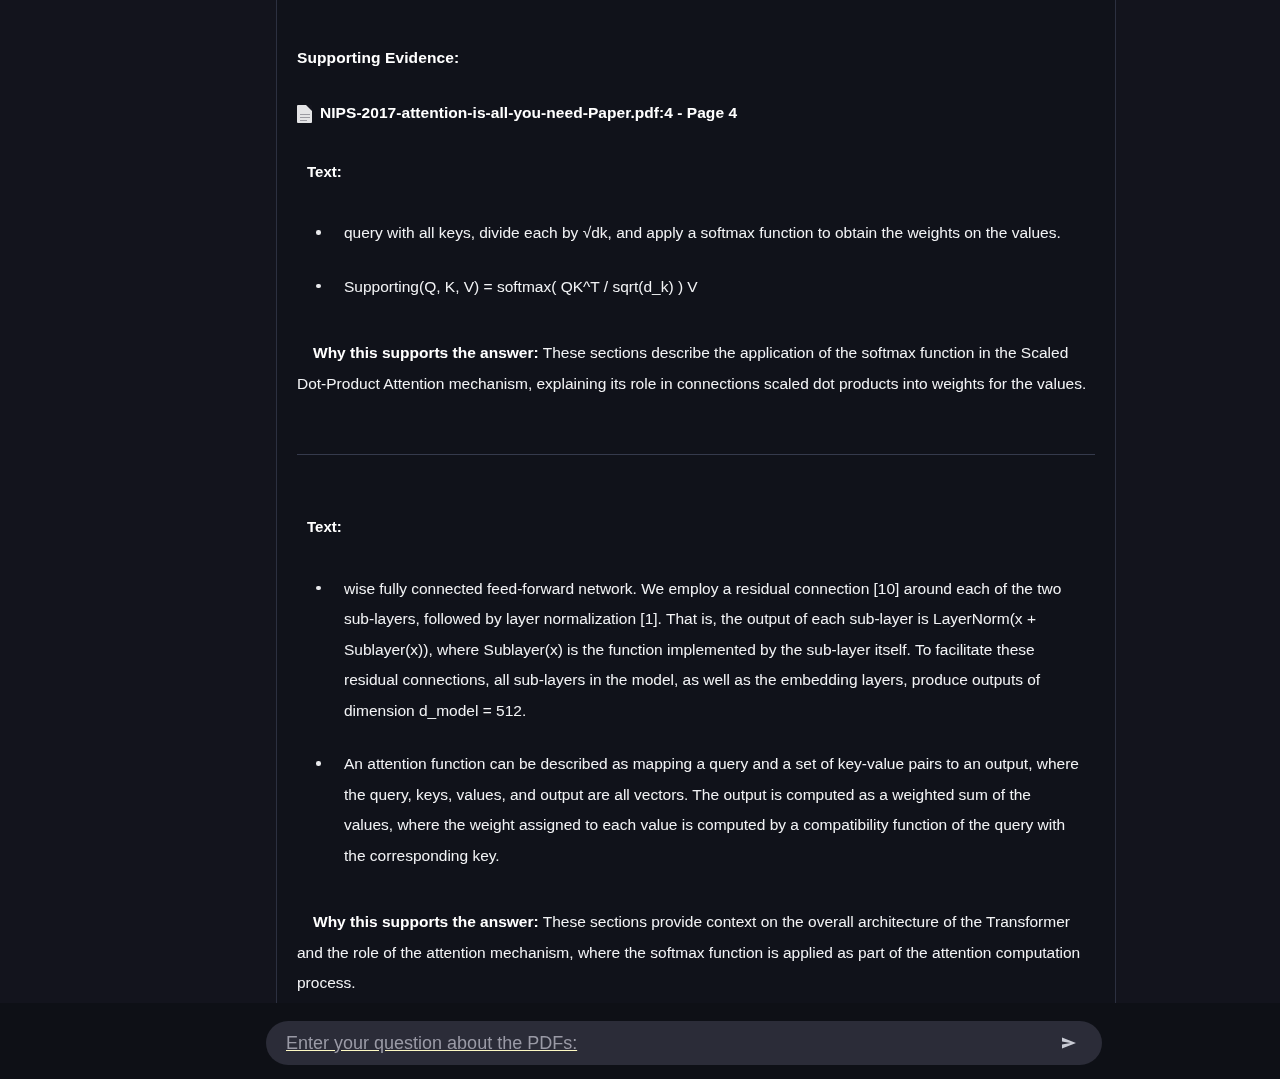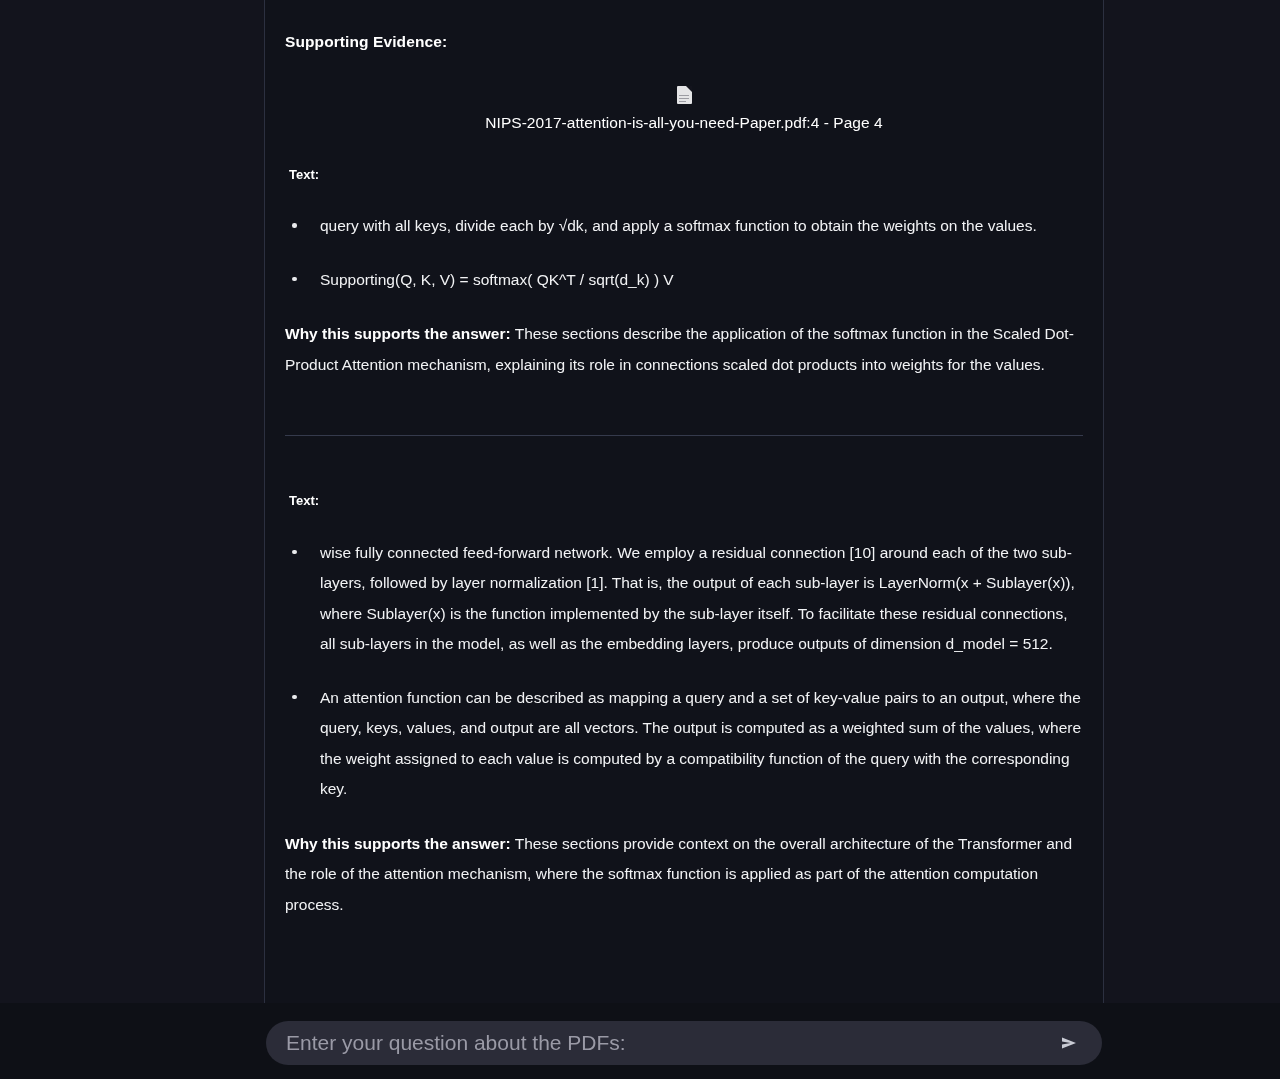--- a/index.html
+++ b/index.html
@@ -20,53 +20,52 @@
   #chat-scroll {
     position: absolute;
     left: 0; top: 0;
     width: 1280px;
     height: 1003px;
     background: #13141d;
     overflow: hidden;
   }
   #chat-col {
     position: absolute;
-    left: 264px; top: 0;
+    left: 276px; top: 0;
     width: 840px;
     min-height: 1003px;
     border-left: 1px solid #2c3040;
     border-right: 1px solid #2c3040;
     background: #10121a;
-    padding: 0 20px;
+    padding: 16px 20px;
   }
 
   .msg { padding-top: 0; }
 
   .lead {
     color: #ffffff;
     font-size: 15.5px;
     font-weight: bold;
     line-height: 1.5;
     margin: 0;
     padding-top: 30px;
     letter-spacing: 0.1px;
   }
 
   .doc-head {
     color: #ffffff;
     font-size: 15.5px;
-    font-weight: normal;
+    font-weight: bold;
     line-height: 1.5;
     margin: 0;
     padding-top: 32px;
     display: flex;
     align-items: center;
     gap: 8px;
     letter-spacing: 0.05px;
-    flex-direction: column;
   }
   .doc-icon {
     display: inline-block;
     position: relative;
     width: 15px; height: 18px;
     flex: 0 0 auto;
     top: 1px;
   }
   .doc-icon .page {
     position: absolute;
@@ -88,29 +87,29 @@
     height: 1px;
     background: #9b9ba2;
     width: 10px;
   }
   .doc-icon .l1 { top: 9px; }
   .doc-icon .l2 { top: 12px; }
   .doc-icon .l3 { top: 15px; width: 7px; }
 
   .subhead {
     color: #ffffff;
-    font-size: 13px;
+    font-size: 15px;
     font-weight: bold;
     line-height: 1.5;
-    margin: 4px;
+    margin: 10px;
     padding-top: 26px;
   }
 
   ul.bullets {
-    margin: 0;
+    margin: 12px;
     padding: 0;
     list-style: none;
   }
   ul.bullets li {
     position: relative;
     color: #f2f3f5;
     font-size: 15.5px;
     font-weight: 400;
     line-height: 30.5px;
     padding-left: 35px;
@@ -126,21 +125,21 @@
   }
 
   .why {
     color: #f2f3f5;
     font-size: 15.5px;
     font-weight: 400;
     line-height: 30.5px;
     margin: 0;
     padding-top: 24px;
   }
-  .why b { color: #ffffff; font-weight: bold; }
+  .why b { color: #ffffff; font-weight: bold; margin-left: 16px; }
 
   .divider {
     height: 1px;
     background: #353a4c;
     margin: 55px 0 0 0;
   }
   .after-divider { height: 25px; }
 
   
   #composer-wrap {
@@ -159,23 +158,24 @@
     align-items: center;
     padding: 0 18px 0 20px;
   }
   #composer input {
     flex: 1 1 auto;
     background: transparent;
     border: none;
     outline: none;
     color: #fef9c3;
     font-family: "Liberation Sans", sans-serif;
-    font-size: 21px;
+    font-size: 18px;
     height: 100%;
     padding: 0;
+    text-decoration: underline;
   }
   #composer input::placeholder { color: #9a9aa6; opacity: 1; }
   #send-btn {
     flex: 0 0 auto;
     width: 30px; height: 30px;
     display: flex;
     align-items: center;
     justify-content: center;
     background: transparent;
     border: none;

